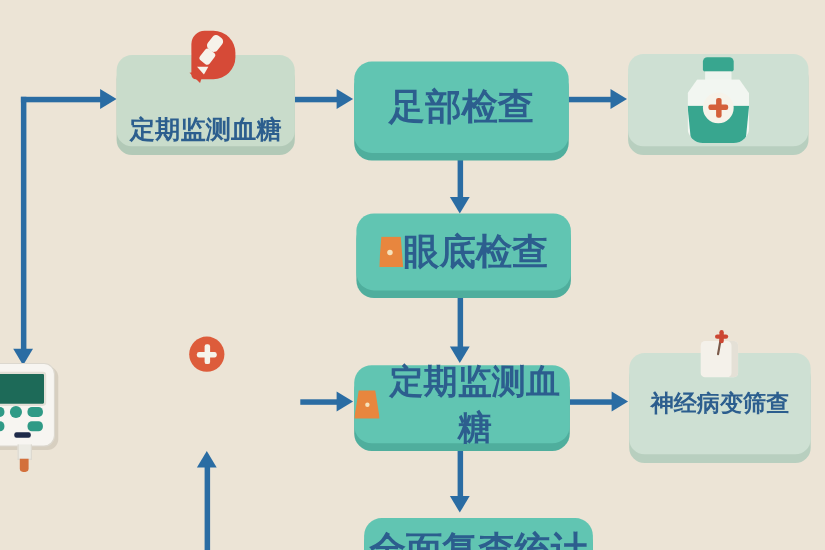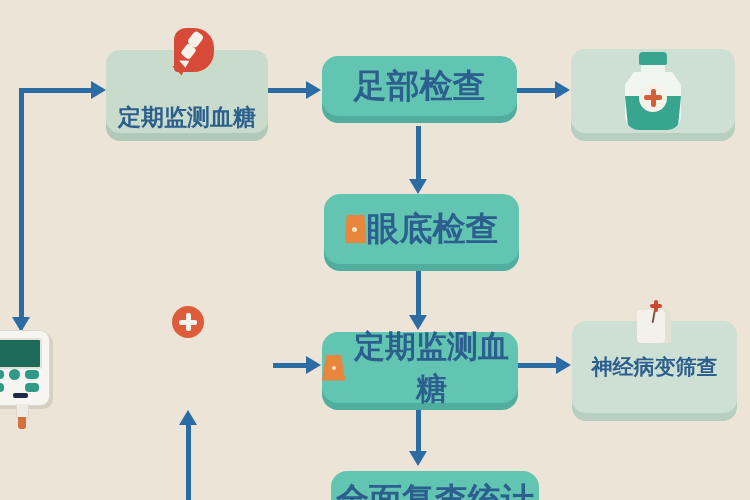--- a/index.html
+++ b/index.html
@@ -122,21 +122,21 @@
     <span>定期监测血糖</span>
   </div>
   <div class="pen-icon" style="left:171px;top:26px;">
     <div class="pen-drop"></div>
       <div class="pen-tail"></div>
     <div class="pen-body"></div>
       <div class="pen-body2"></div>
       <div class="pen-tip"></div>
   </div>
 
-  <div class="node teal" style="left:322px;top:56px;width:195px;height:60px;font-size:33px;">
+  <div class="node teal" style="left:322px;top:56px;width:195px;height:83px;font-size:33px;">
     <span>足部检查</span>
   </div>
 
   <div class="node light2" style="left:571px;top:49px;width:164px;height:84px;">
     <div class="bottle">
       <div class="bottle-cap"></div>
         <div class="bottle-neck"></div>
       <div class="bottle-body"></div>
         <div class="bottle-lower"></div>
       <div class="bottle-cross-circle"></div>

